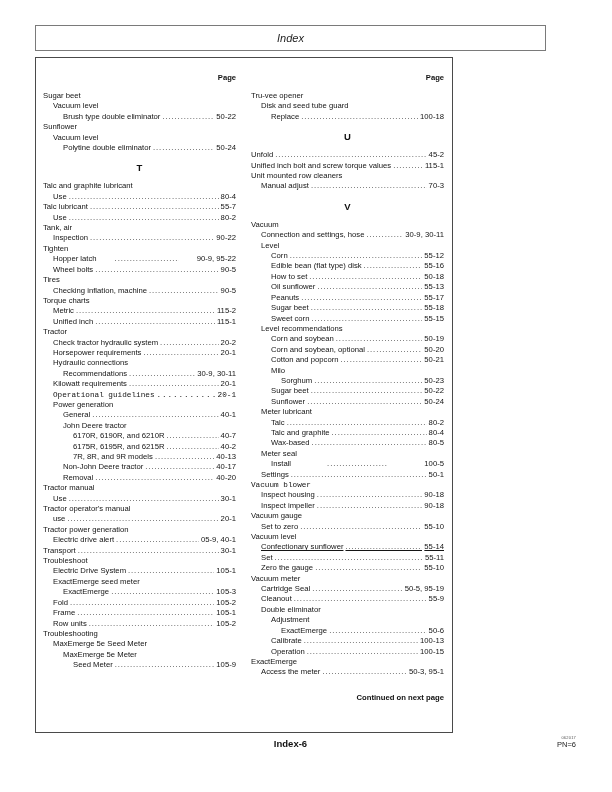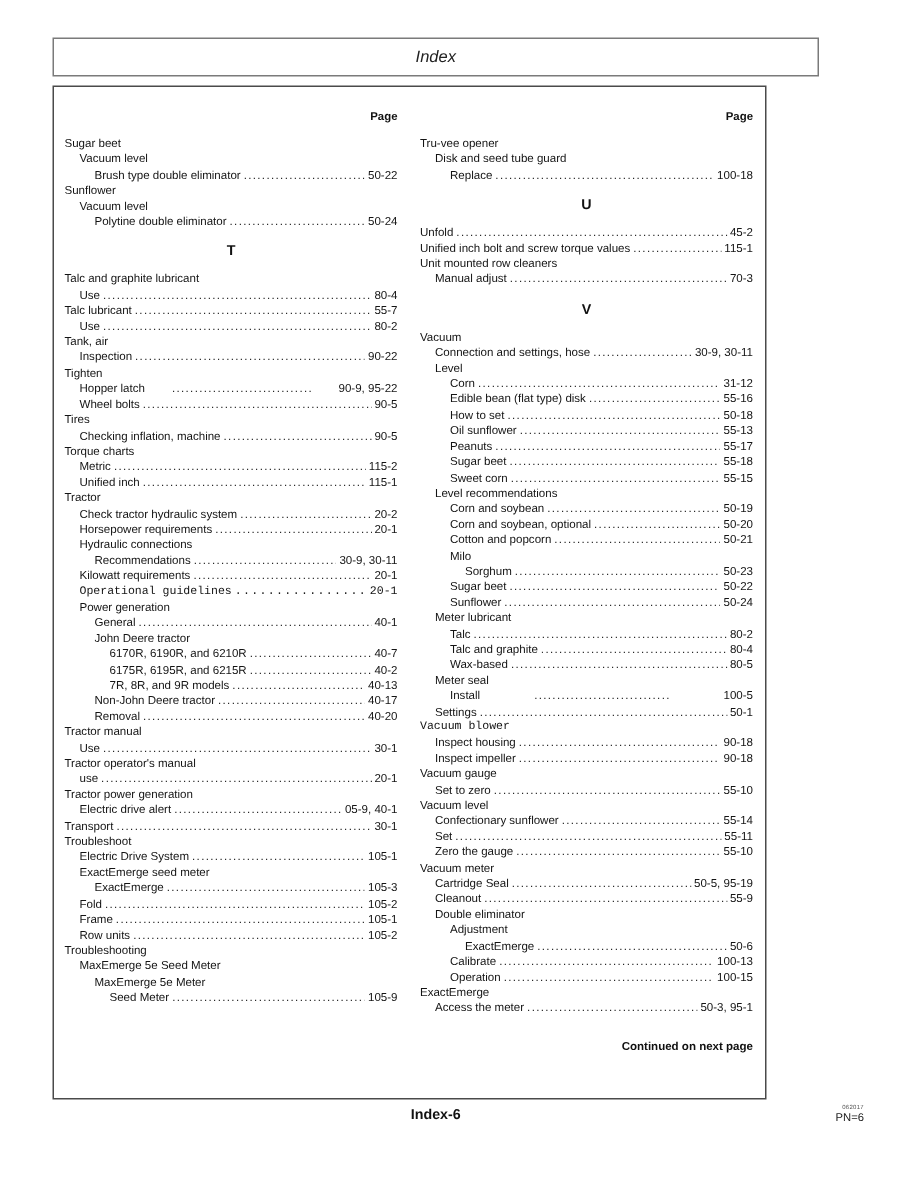--- a/index.html
+++ b/index.html
@@ -7,21 +7,21 @@
     position:relative; width:612px; height:792px; background:#ffffff;
     font-family:"Liberation Sans", sans-serif; color:#111; overflow:hidden;
   }
   .header-box {
     position:absolute; left:35px; top:25px; width:511px; height:26px;
     border:1px solid #7a7a7a; box-sizing:border-box;
     display:flex; align-items:center; justify-content:center;
   }
   .header-title { font-style:italic; font-size:11px; color:#222; }
   .content-box {
-    position:absolute; left:35px; top:57px; width:476px; height:676px;
+    position:absolute; left:35px; top:57px; width:418px; height:676px;
     border:1px solid #4a4a4a; box-sizing:border-box;
     padding:15px 8px 0 7px; display:flex; gap:15px;
   }
   .col { flex:1; min-width:0; display:flex; flex-direction:column; }
   .page-label {
     text-align:right; font-weight:bold; font-size:7.6px; line-height:9px;
     margin-bottom:9px; color:#111;
   }
   .entry {
     display:flex; align-items:baseline; font-size:7.7px; line-height:10.4px;
@@ -331,21 +331,21 @@
             <span class="label">Connection and settings, hose</span>
             <span class="dots"></span>
             <span class="pg">30-9, 30-11</span>
           </div>
           <div class="entry" style="padding-left: 10px;">
             <span class="label">Level</span>
           </div>
           <div class="entry" style="padding-left: 20px;">
             <span class="label">Corn</span>
             <span class="dots"></span>
-            <span class="pg">31-12</span>
+            <span class="pg">55-12</span>
           </div>
           <div class="entry" style="padding-left: 20px;">
             <span class="label">Edible bean (flat type) disk</span>
             <span class="dots"></span>
             <span class="pg">55-16</span>
           </div>
           <div class="entry" style="padding-left: 20px;">
             <span class="label">How to set</span>
             <span class="dots"></span>
             <span class="pg">50-18</span>
@@ -454,21 +454,21 @@
             <span class="label">Vacuum gauge</span>
           </div>
           <div class="entry" style="padding-left: 10px;">
             <span class="label">Set to zero</span>
             <span class="dots"></span>
             <span class="pg">55-10</span>
           </div>
           <div class="entry" style="padding-left: 0px;">
             <span class="label">Vacuum level</span>
           </div>
-          <div class="entry" style="padding-left: 10px;">
+          <div class="entry" style="padding-left: 10px; text-decoration: underline;">
             <span class="label">Confectionary sunflower</span>
             <span class="dots"></span>
             <span class="pg">55-14</span>
           </div>
           <div class="entry" style="padding-left: 10px;">
             <span class="label">Set</span>
             <span class="dots"></span>
             <span class="pg">55-11</span>
           </div>
           <div class="entry" style="padding-left: 10px;">

